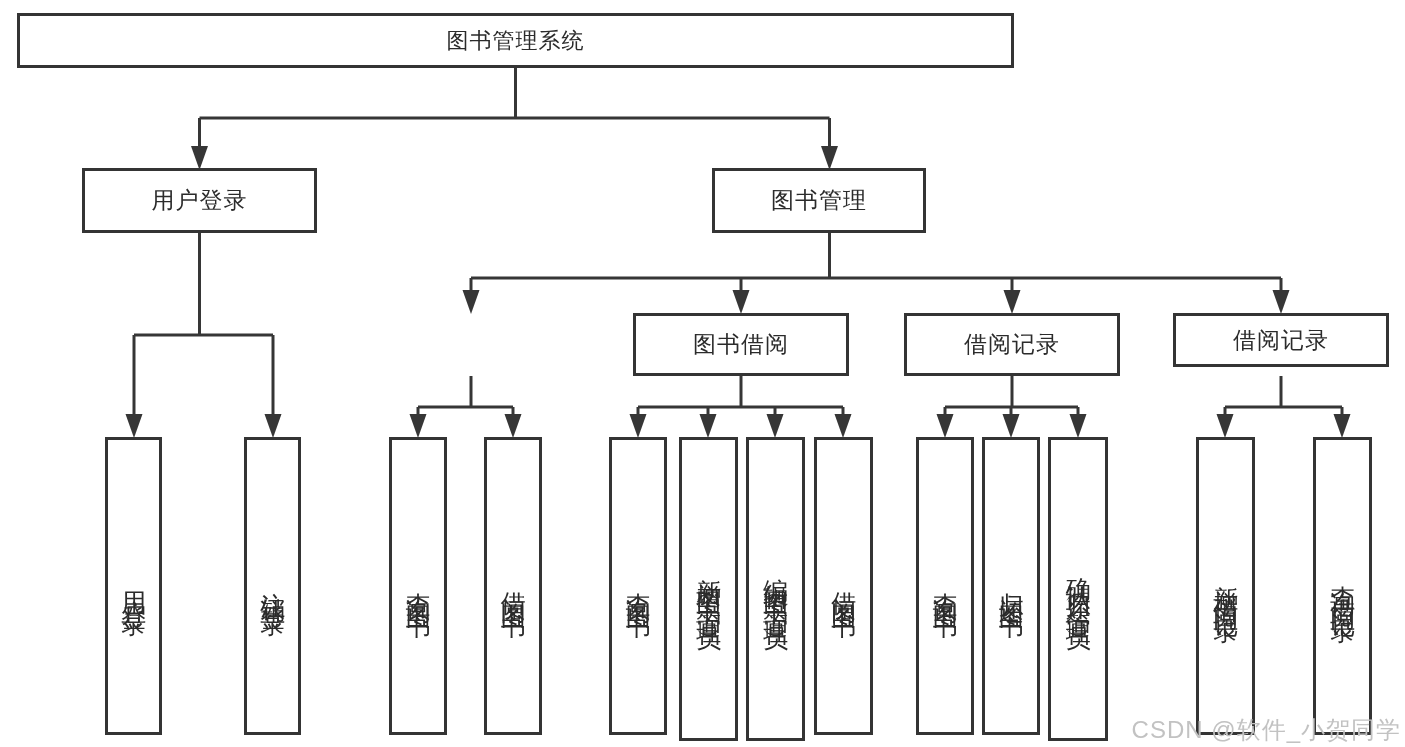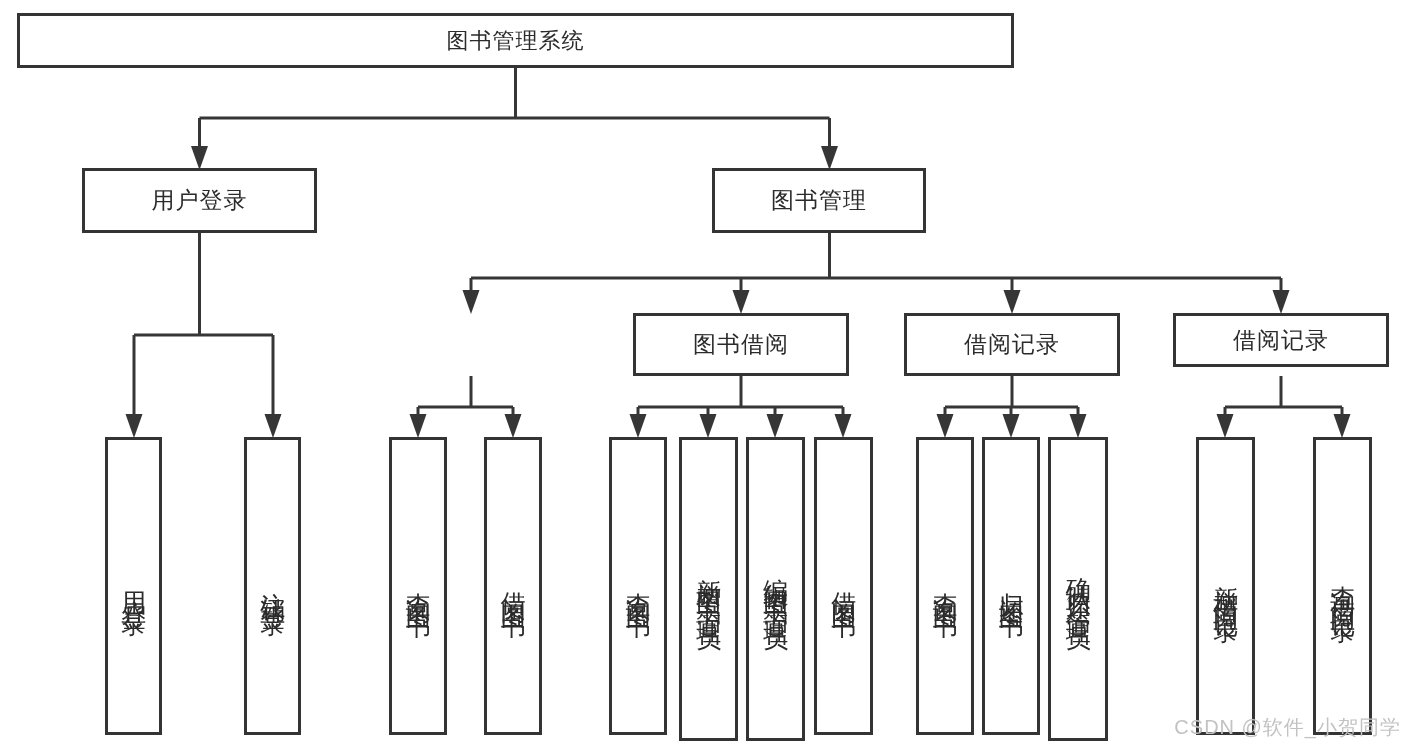--- a/index.html
+++ b/index.html
@@ -34,21 +34,21 @@
     text-orientation: mixed;
     font-size: 25px;
     letter-spacing: 7px;
     line-height: 1.1;
     text-align: center;
   }
   .watermark {
     position: absolute;
     top: 714px;
     right: 4px;
-    font-size: 20px;
+    font-size: 24px;
     letter-spacing: 1px;
     color: #c2c2c2;
     white-space: nowrap;
     z-index: 10;
   }
   .line { stroke: #363636; stroke-width: 3; fill: none; }
   .head { fill: #363636; stroke: none; }
 </style>
 </head>
 <body>

